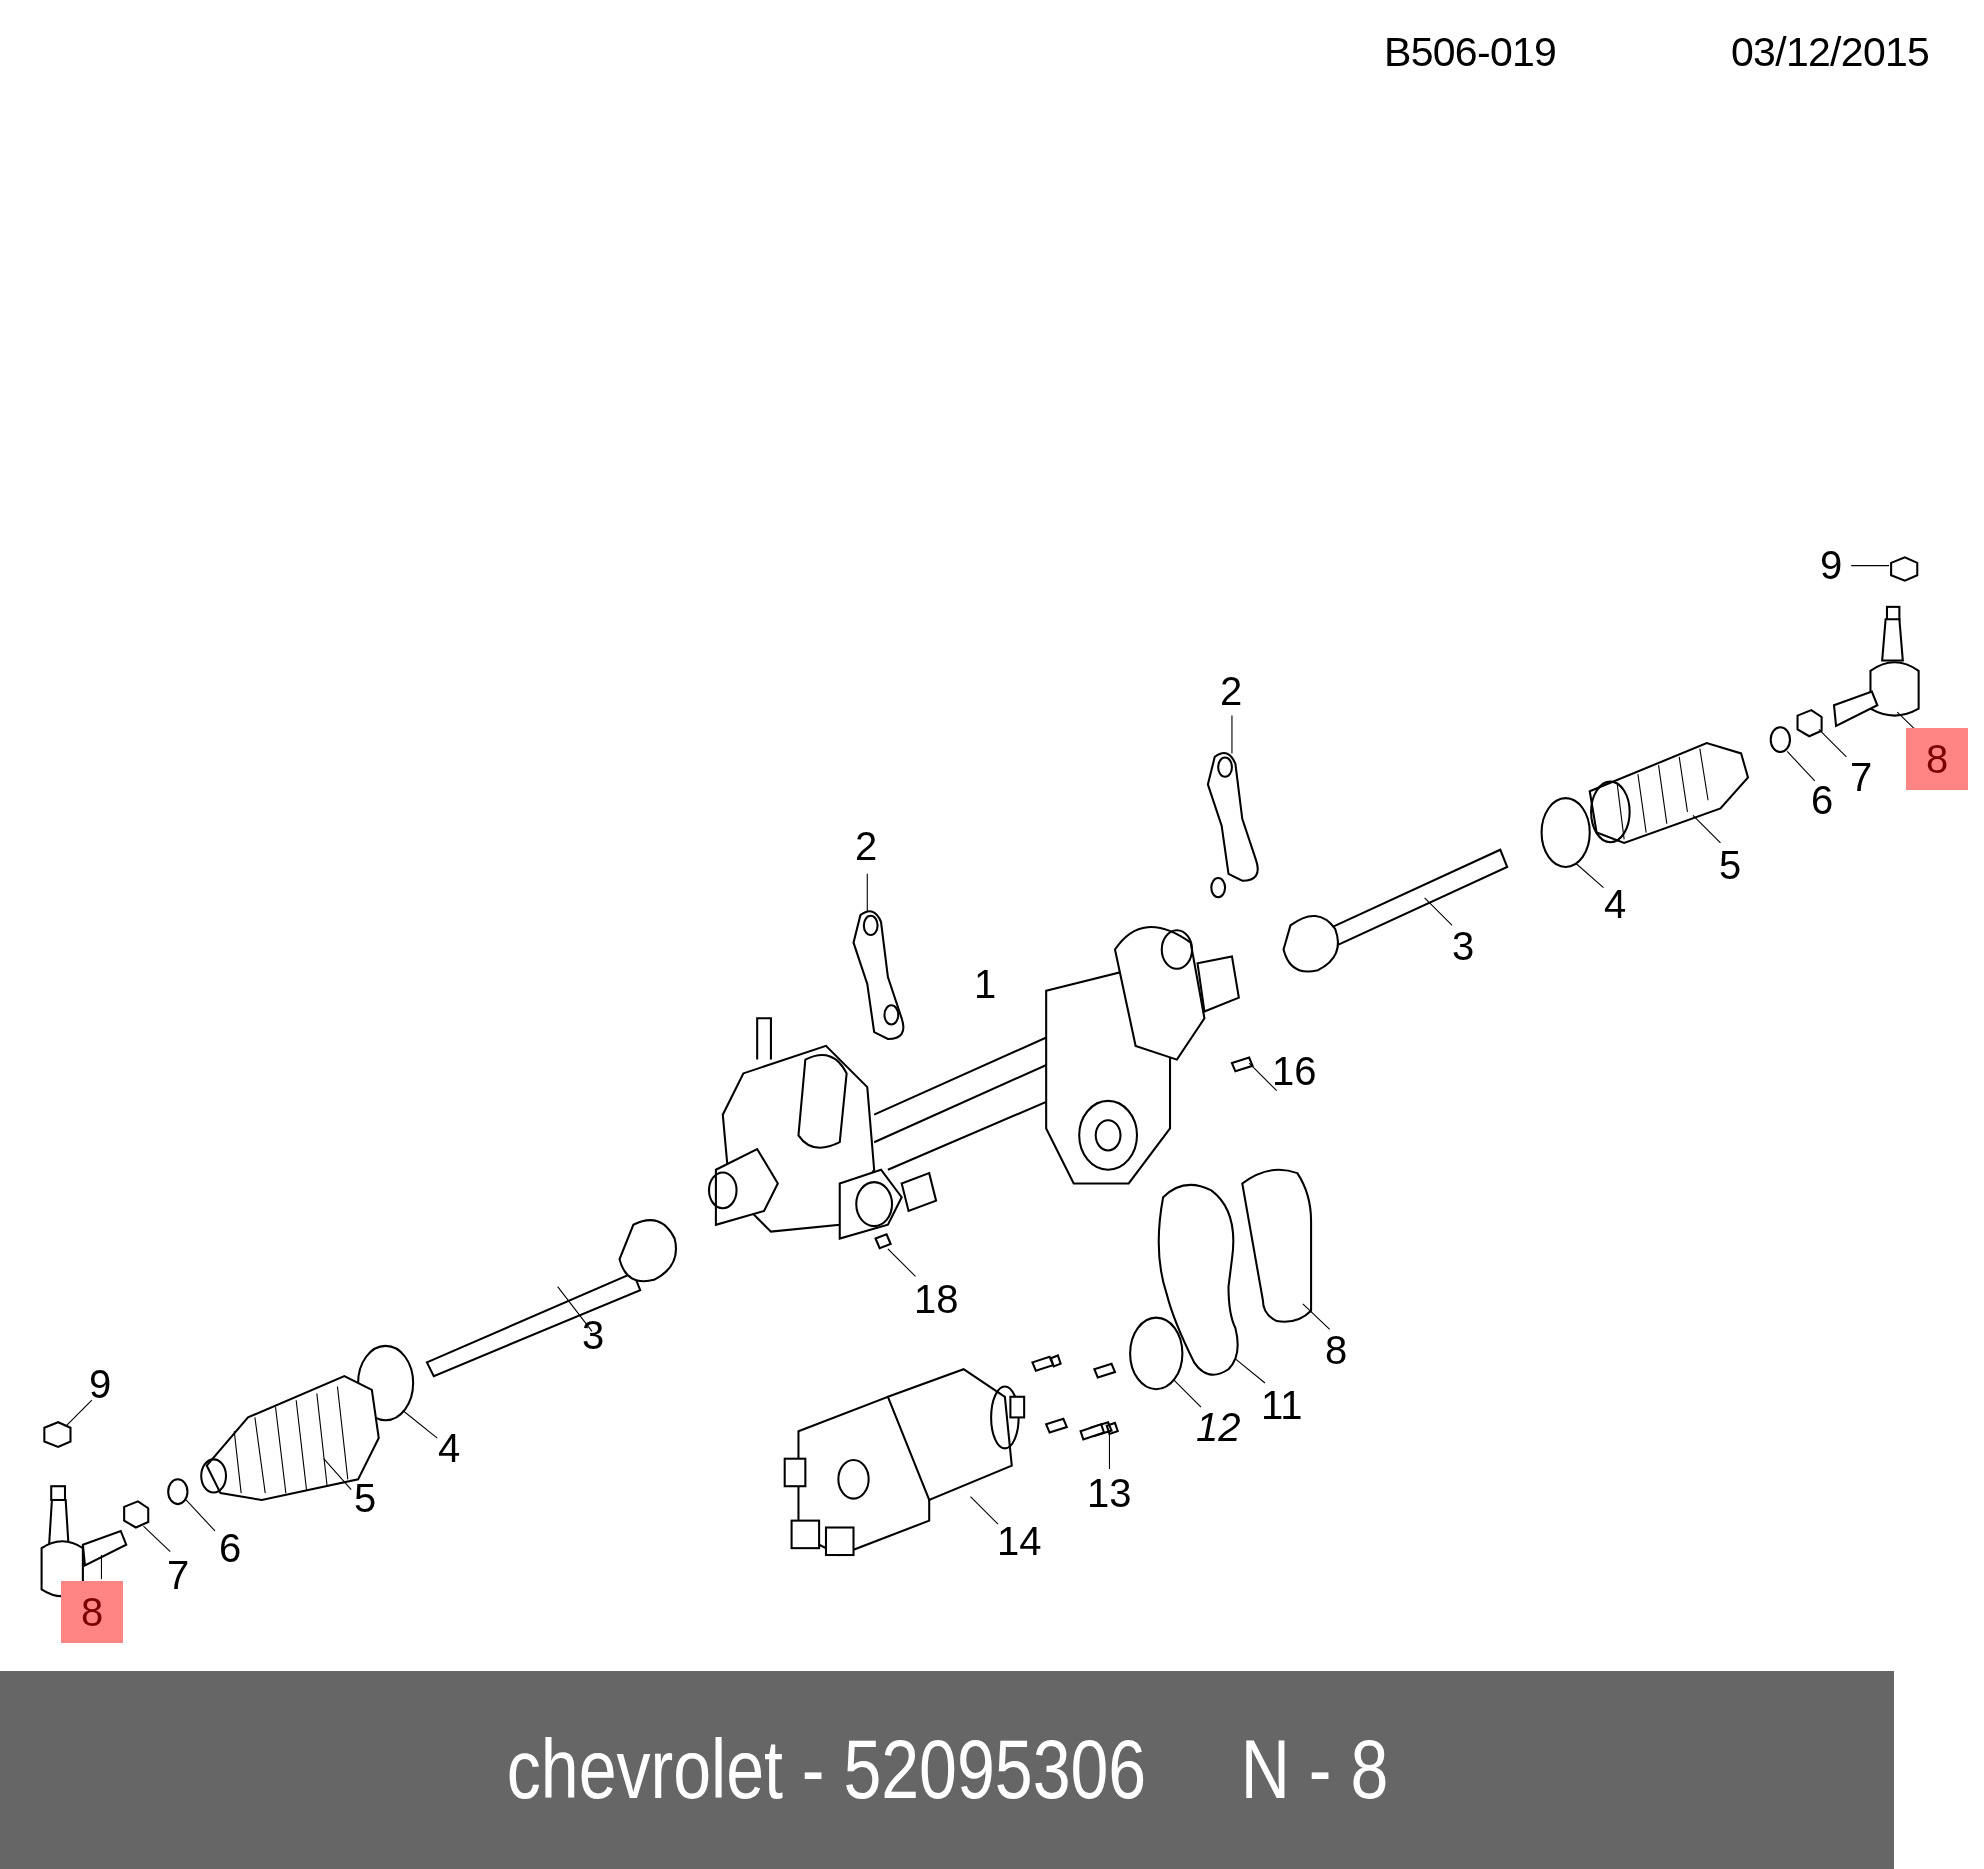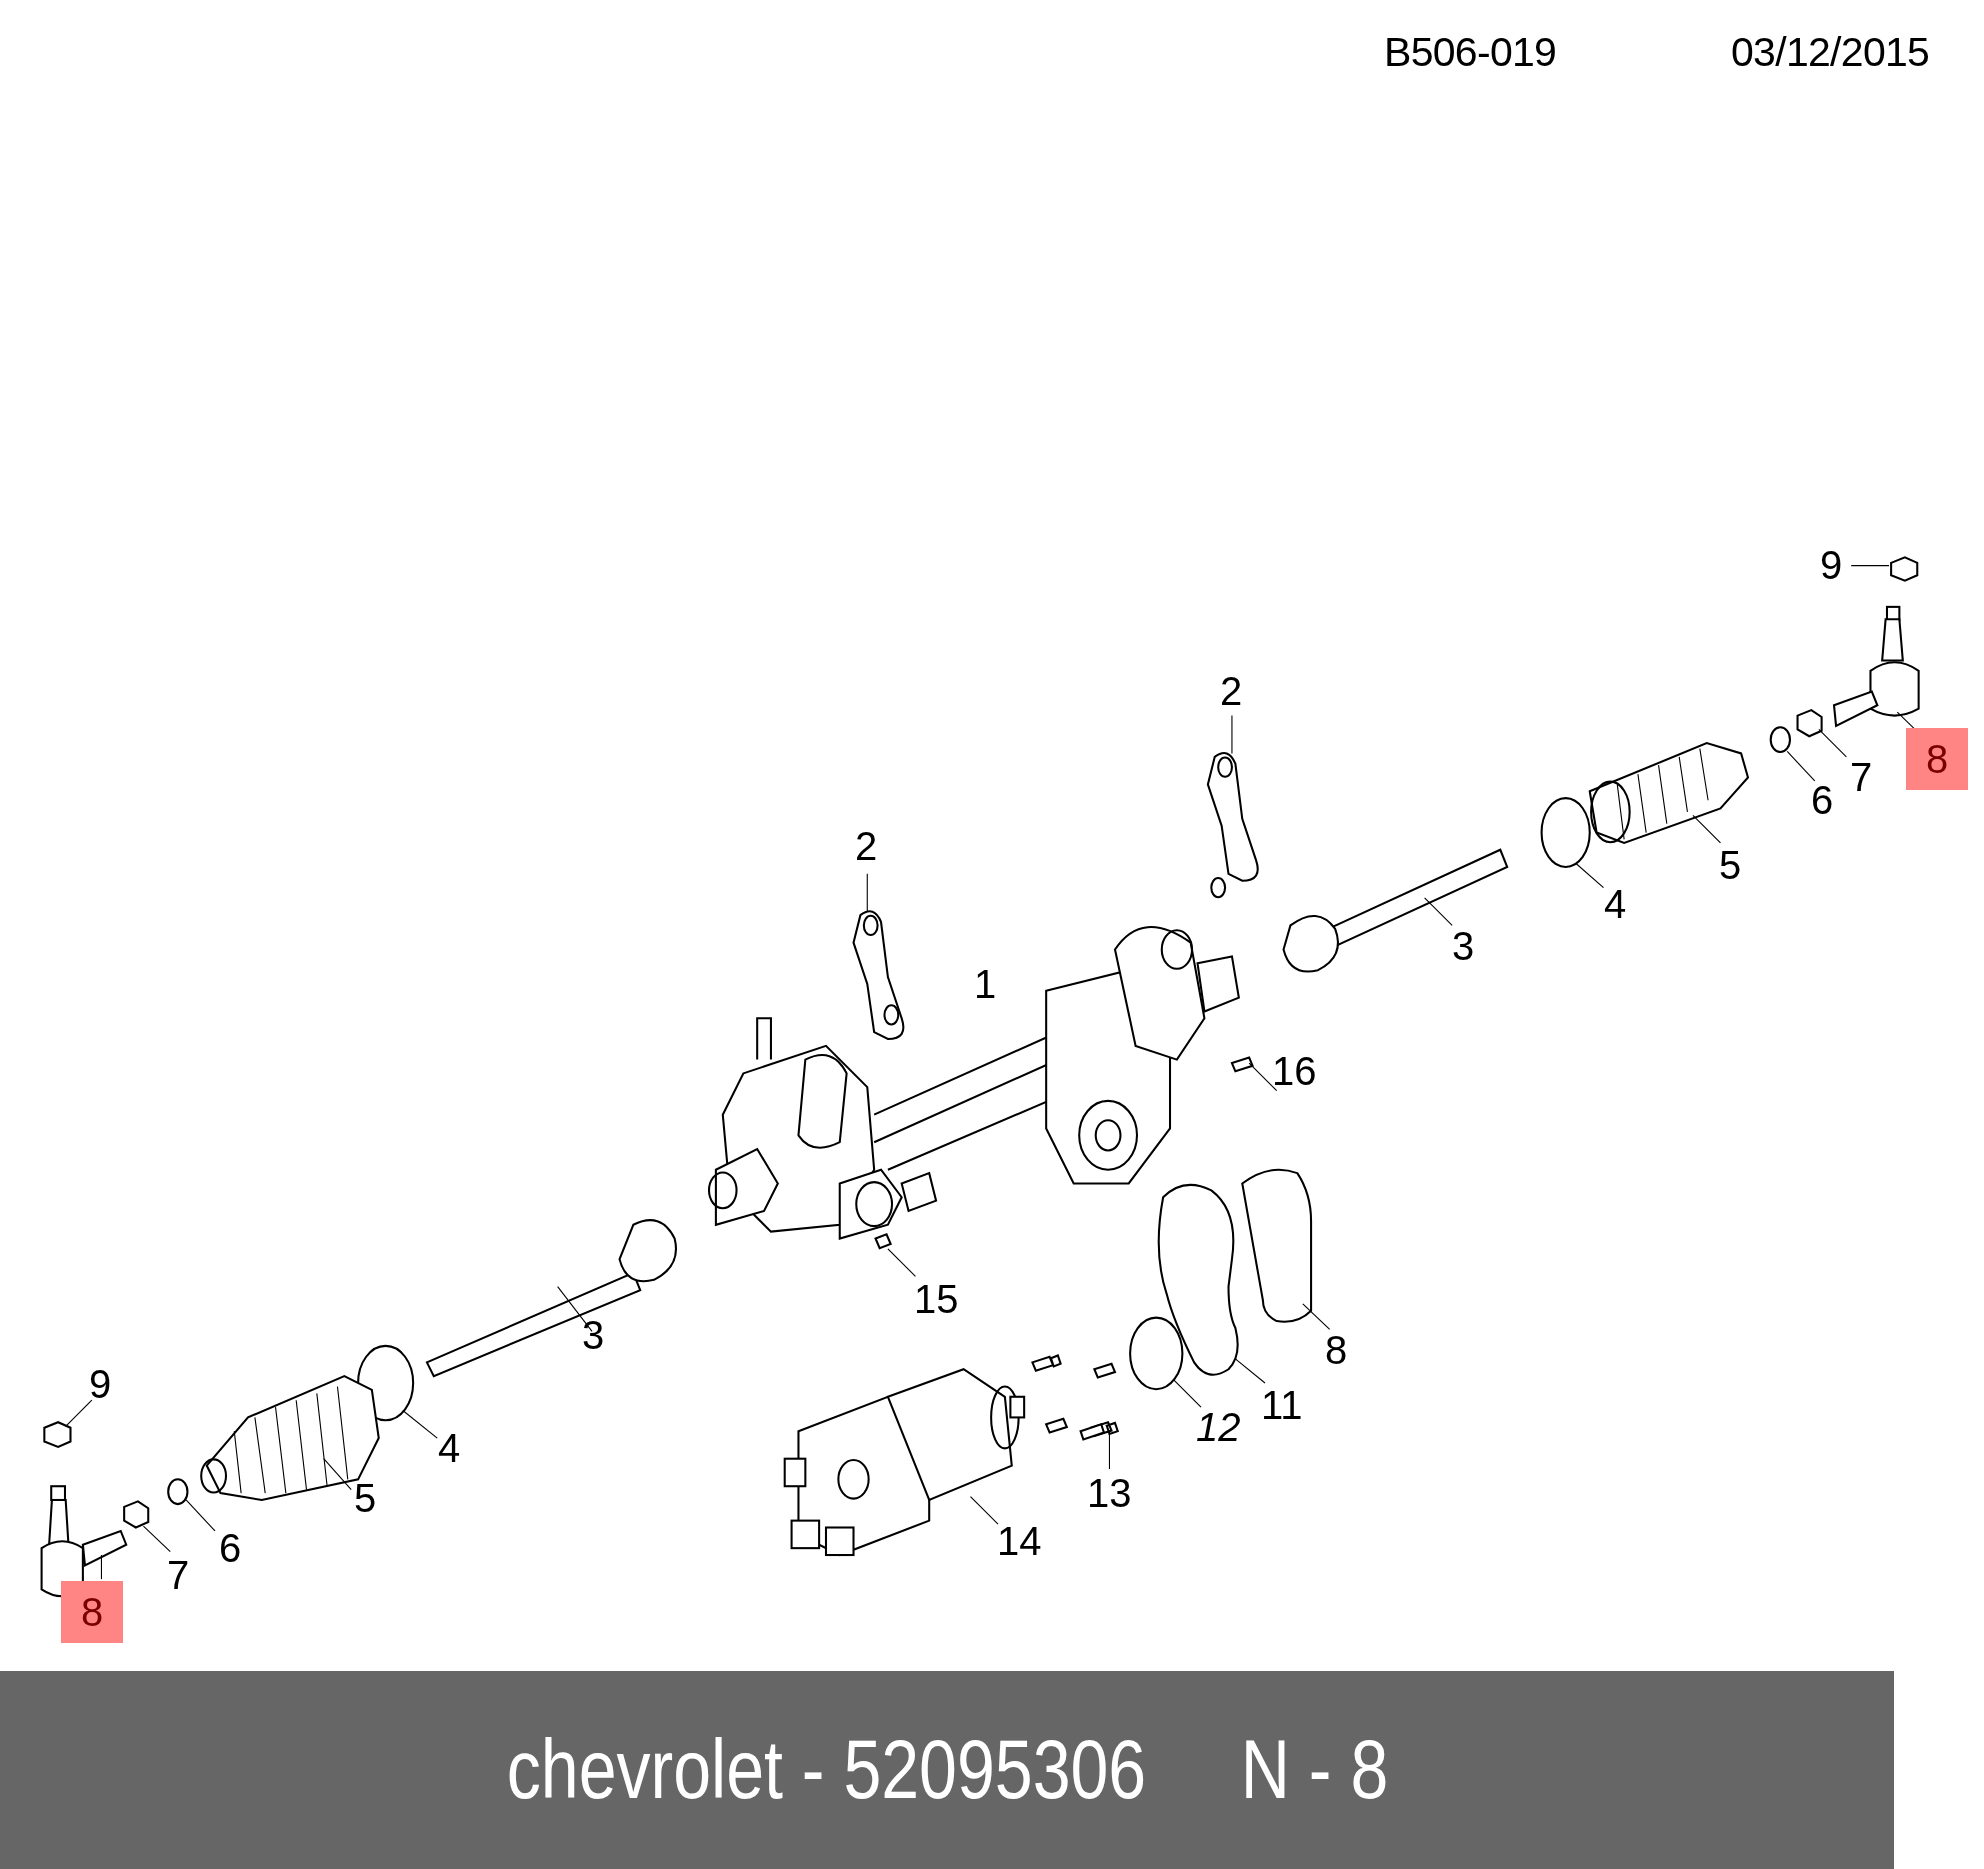--- a/index.html
+++ b/index.html
@@ -157,19 +157,19 @@
 <div class="callout" style="left:1850px;top:757px;">7</div>
 <div class="callout hl" style="left:61px;top:1581px;">8</div>
 <div class="callout hl" style="left:1906px;top:728px;">8</div>
 <div class="callout" style="left:89px;top:1364px;">9</div>
 <div class="callout" style="left:1820px;top:545px;">9</div>
 <div class="callout" style="left:1325px;top:1330px;">8</div>
 <div class="callout" style="left:1261px;top:1385px;">11</div>
 <div class="callout" style="left:1196px;top:1407px;font-style:italic;">12</div>
 <div class="callout" style="left:1087px;top:1473px;text-align:center;">13</div>
 <div class="callout" style="left:997px;top:1521px;">14</div>
-<div class="callout" style="left:914px;top:1279px;">15</div>
+<div class="callout" style="left:914px;top:1279px;">18</div>
 <div class="callout" style="left:1272px;top:1051px;">16</div>
 
 <div class="footer">
   <span>chevrolet - 52095306     N - 8</span>
 </div>
 
 
 </body></html>

